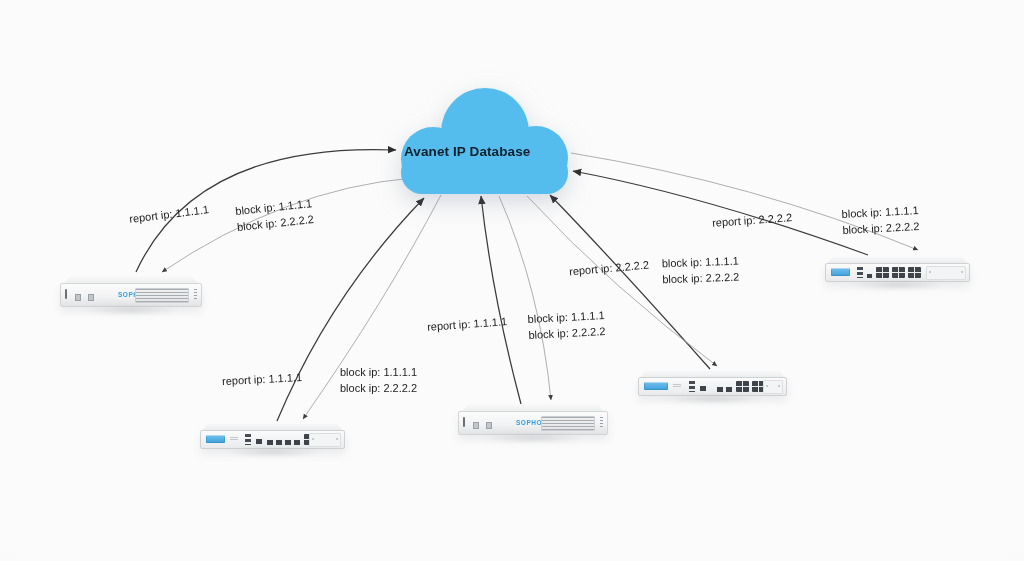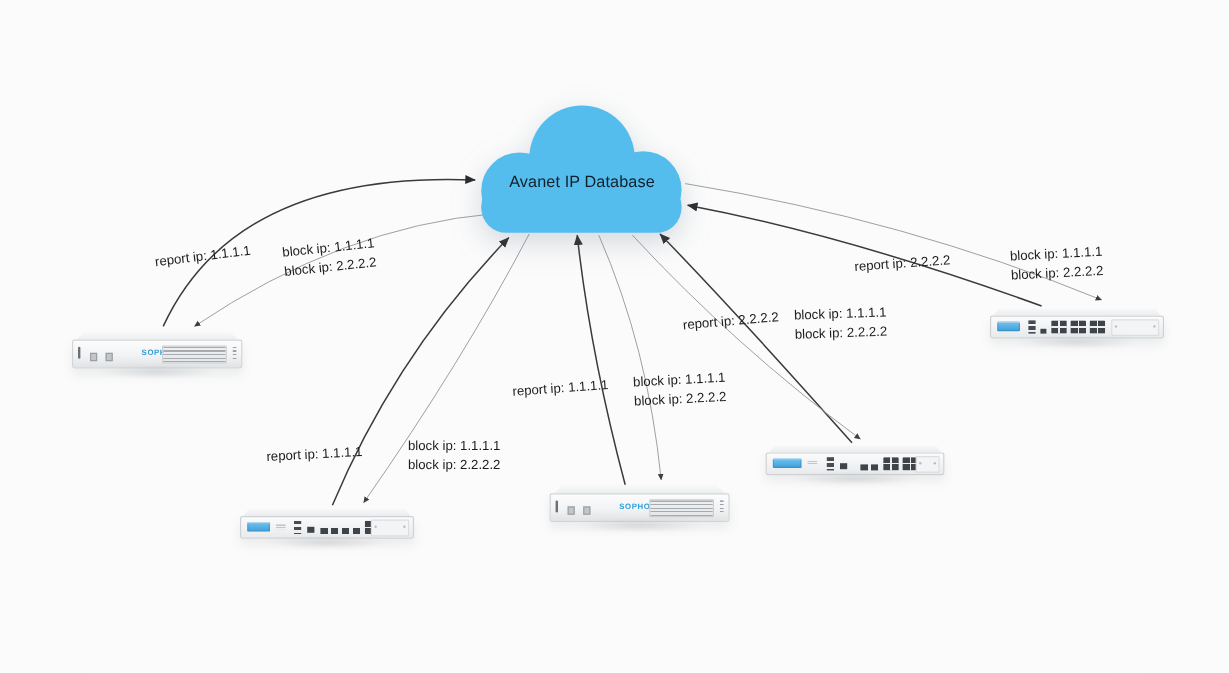--- a/index.html
+++ b/index.html
@@ -6,21 +6,21 @@
   .stage{position:relative;width:1024px;height:561px;background:radial-gradient(120% 120% at 50% 40%, #fbfbfb 60%, #f4f5f6 100%);overflow:hidden;font-family:"Liberation Sans",sans-serif;}
 
   
   .arrow-layer{position:absolute;left:0;top:0;width:1024px;height:561px;}
   .report-path{fill:none;stroke:#3a3a3a;stroke-width:1.25;}
   .block-path{fill:none;stroke:#9b9b9b;stroke-width:0.8;}
 
   
   .cloud-wrap{position:absolute;left:0;top:0;width:1024px;height:561px;pointer-events:none;}
   .cloud-svg{position:absolute;left:0;top:0;filter:drop-shadow(0 8px 12px rgba(110,130,150,0.28));}
-  .cloud-label{position:absolute;left:404px;top:144px;width:162px;text-align:center;font-size:13.5px;font-weight:400;color:#10212b;letter-spacing:0.1px;}
+  .cloud-label{position:absolute;left:404px;top:144px;width:162px;font-size:13.5px;font-weight:700;color:#10212b;letter-spacing:0.1px;}
 
   
   .lbl{position:absolute;font-size:11px;line-height:16px;color:#1d1d1f;white-space:nowrap;}
   .lbl.block{text-align:center;}
   .lbl.block span{display:block;}
 
   
   .dev{position:absolute;}
   .d-shadow{position:absolute;left:2px;right:2px;bottom:-9px;height:12px;background:radial-gradient(50% 50% at 50% 50%,rgba(70,80,90,0.20),rgba(70,80,90,0) 72%);filter:blur(2px);}
 

